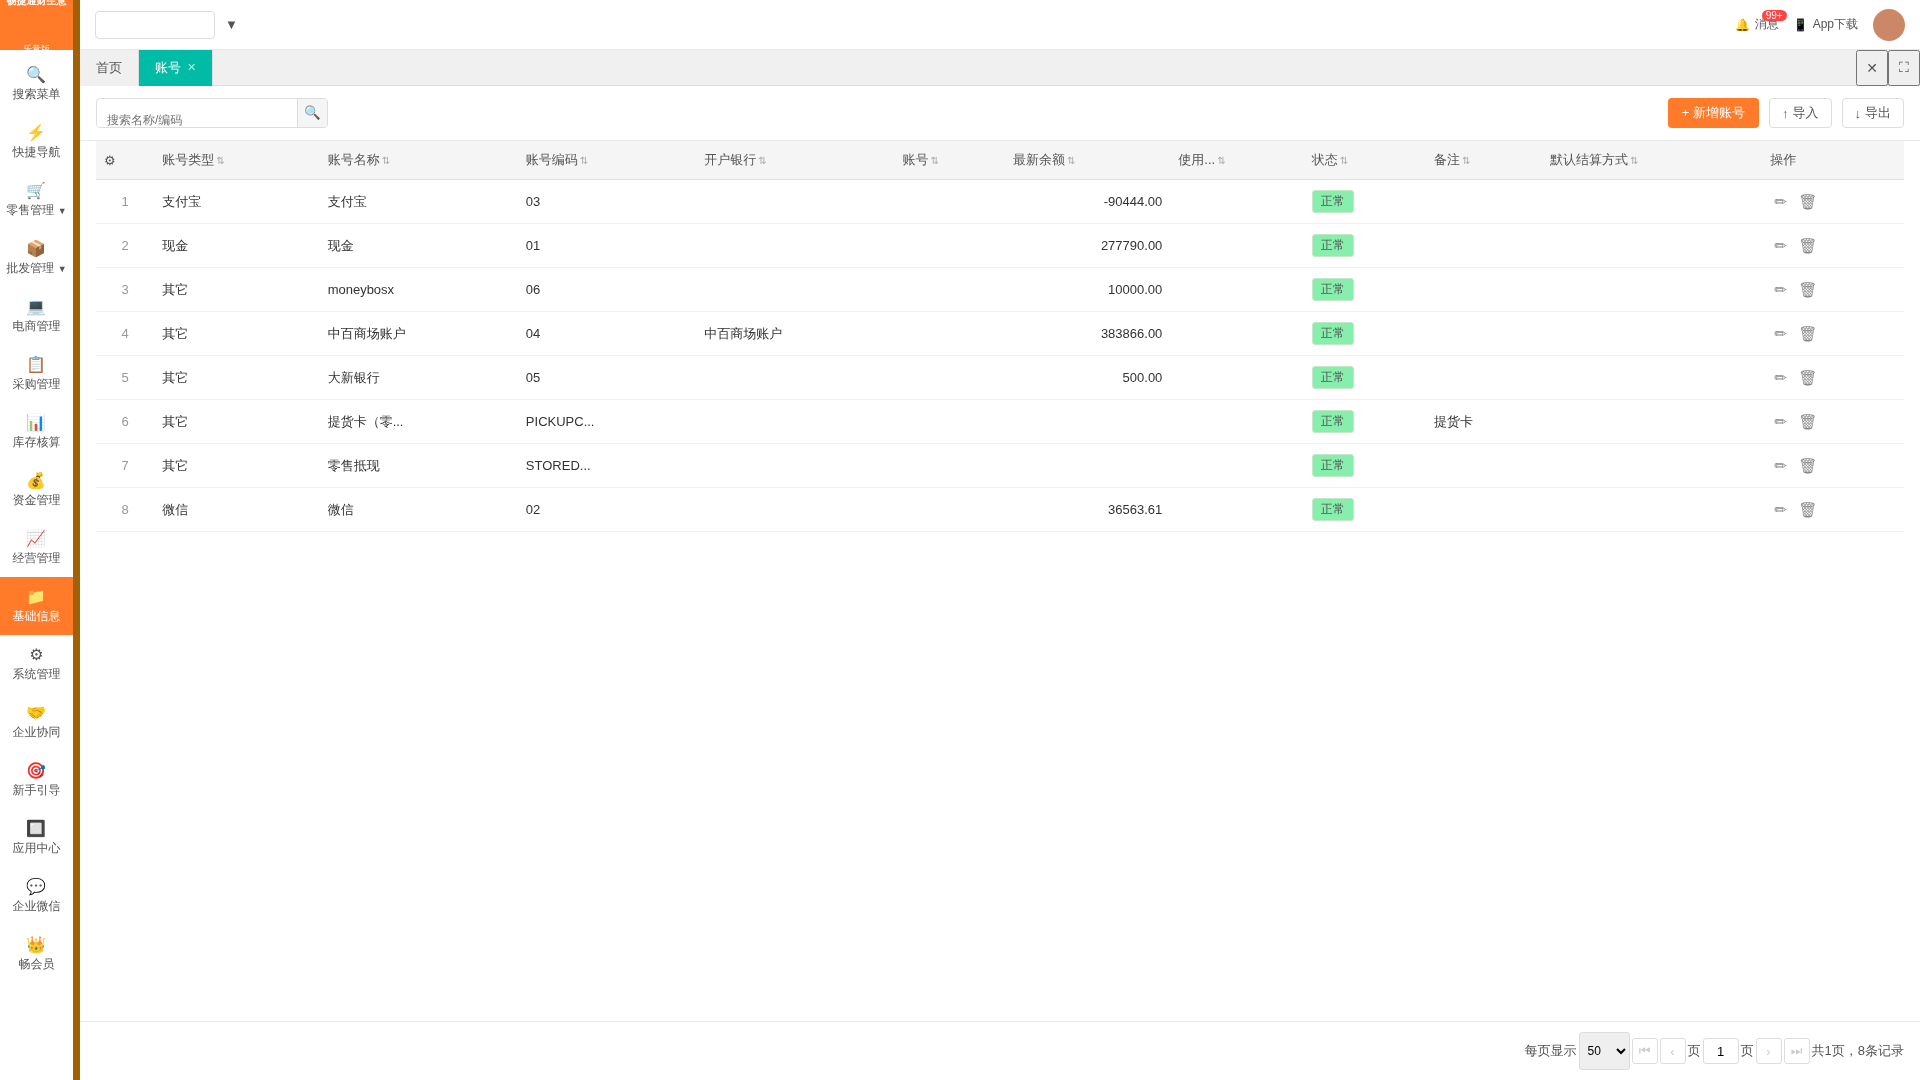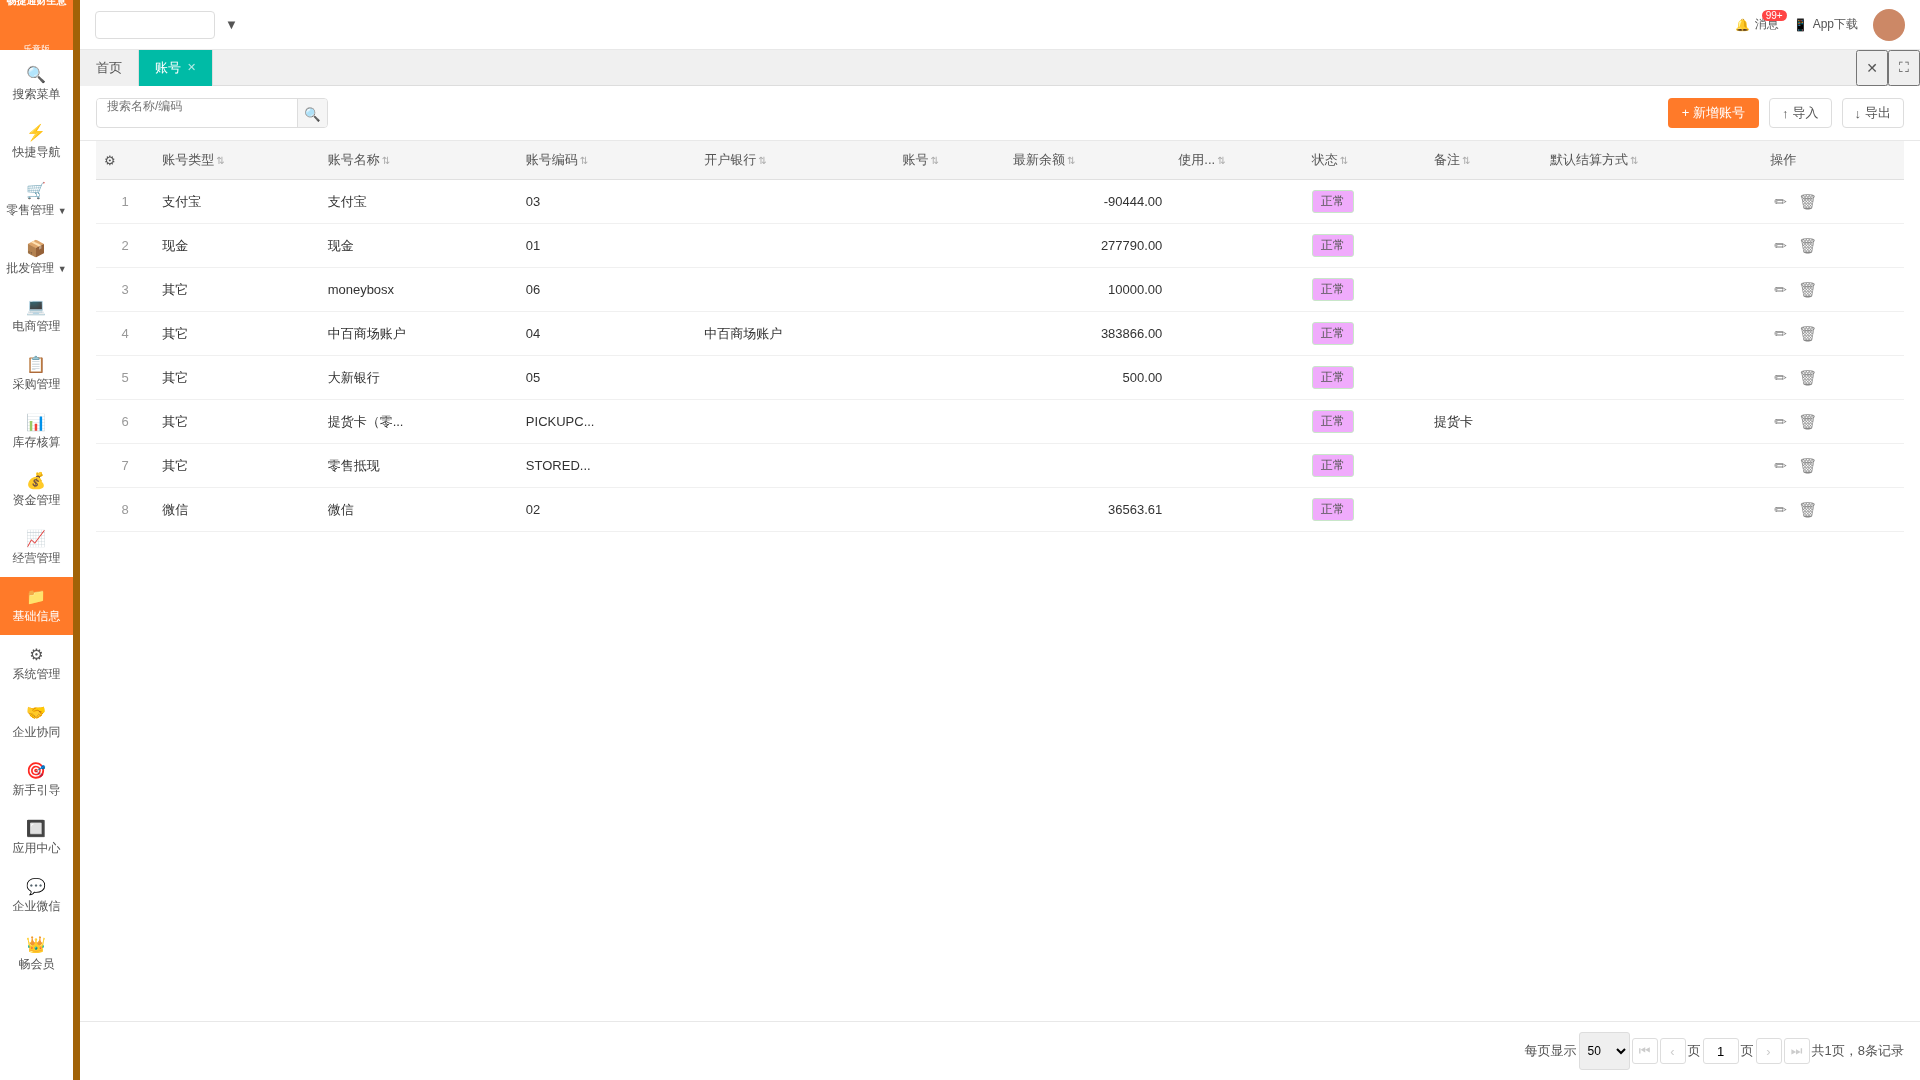--- a/index.html
+++ b/index.html
@@ -209,21 +209,21 @@
       padding: 12px 16px;
       border-bottom: 1px solid #e8e8e8;
       flex-shrink: 0;
     }
     .toolbar-left {
       display: flex;
       align-items: center;
     }
     .search-box {
       display: flex;
-      align-items: flex-start;
+      align-items: flex-end;
       border: 1px solid #ddd;
       border-radius: 4px;
       overflow: hidden;
       height: 30px;
     }
     .search-input {
       border: none;
       outline: none;
       padding: 0 10px;
       font-size: 12px;
@@ -307,21 +307,21 @@
     tbody tr {
       border-bottom: 1px solid #f0f0f0;
     }
     tbody td {
       padding: 10px 8px;
       color: #333;
       white-space: nowrap;
     }
     .status-badge {
       display: inline-block;
-      background: #f0abfc;
+      background: #86efac;
       color: #555;
       border: 1px solid #c8e6c9;
       border-radius: 3px;
       padding: 2px 8px;
       font-size: 12px;
     }
     .action-btn {
       background: none;
       border: none;
       cursor: pointer;

